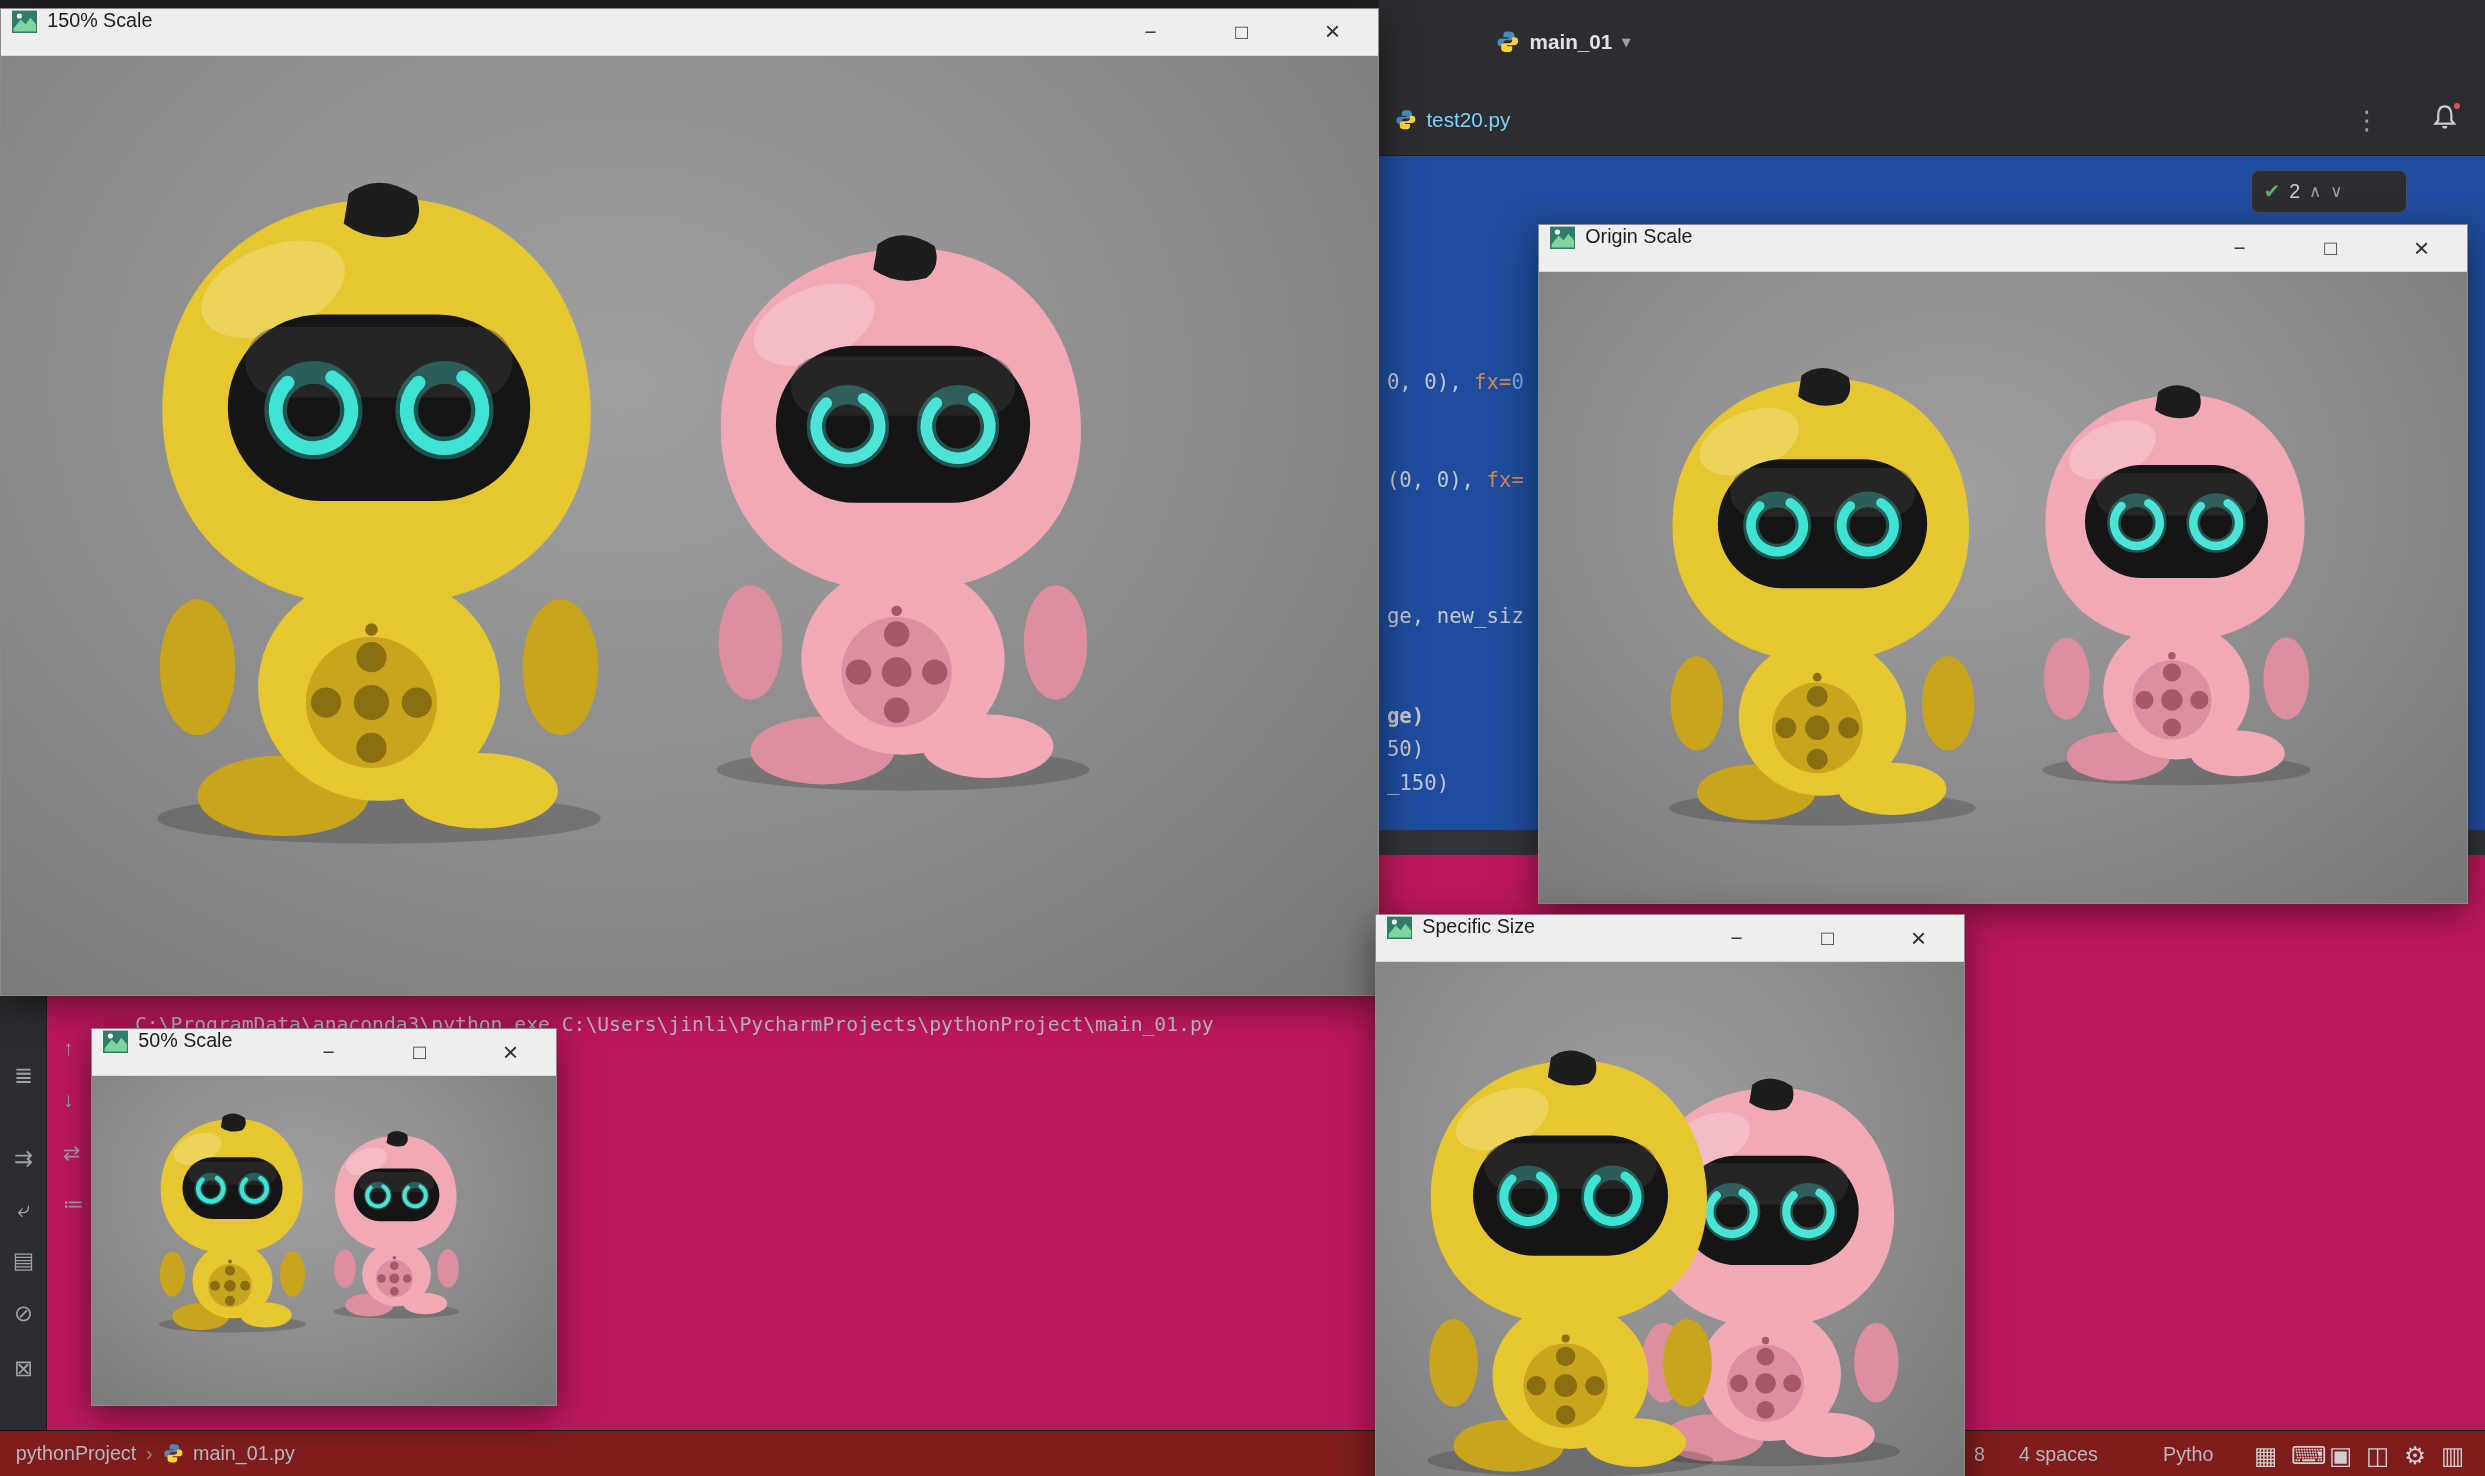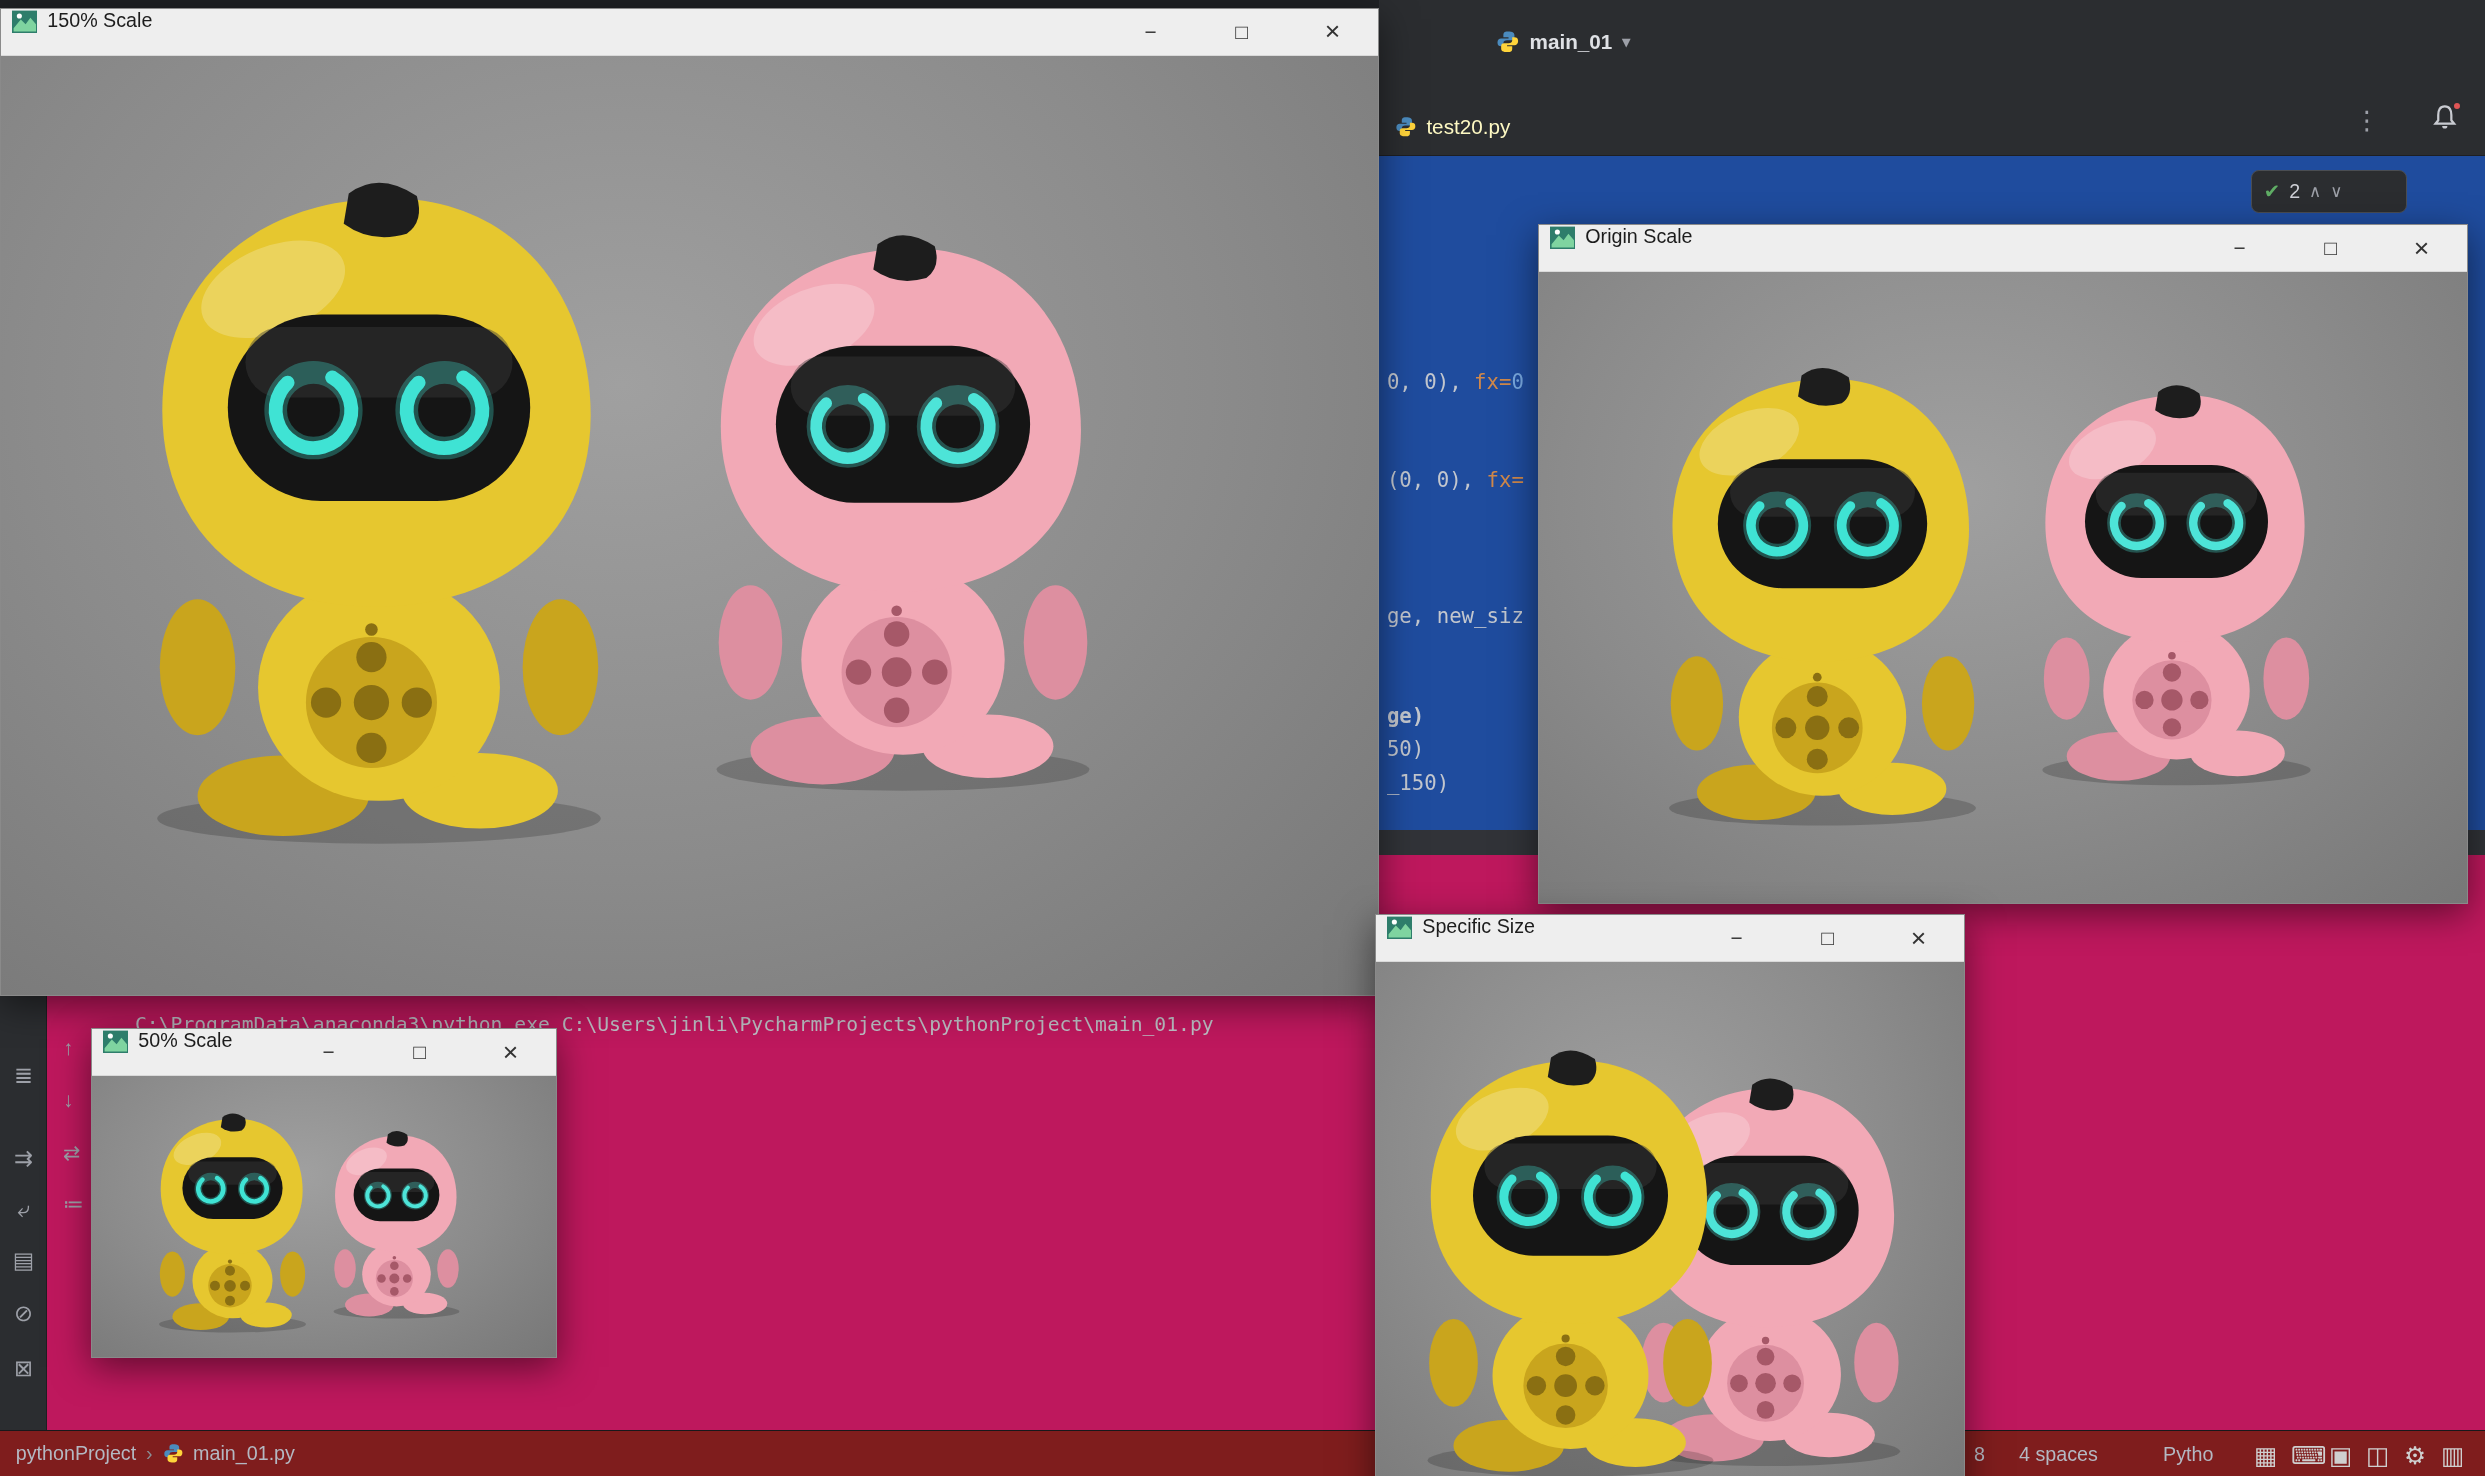--- a/index.html
+++ b/index.html
@@ -8,21 +8,21 @@
   #stage { position:relative; width:2485px; height:1477px; }
 
   
   #pycharm { position:absolute; inset:0; z-index:1; }
   .pc-panel { position:absolute; background:#2b2d30; }
   #pc-titlebar { left:1379px; top:0; width:1106px; height:83px; display:flex; align-items:center; }
   .proj { display:flex; align-items:center; gap:9.9px; margin-left:117px; color:#dfe1e5; font-size:20.7px; font-weight:bold; cursor:default; }
   .proj .chev { color:#9da0a8; font-size:15.8px; }
 
   #pc-tabrow { left:1379px; top:83px; width:1106px; height:73px; border-bottom:1px solid #1e1f22; }
-  .tab-file { position:absolute; left:15.8px; top:7px; height:73px; display:flex; align-items:center; gap:9.9px; color:#fef9c3; font-size:20.7px; }
+  .tab-file { position:absolute; left:15.8px; top:0; height:73px; display:flex; align-items:center; gap:9.9px; color:#7dd3fc; font-size:20.7px; }
   #tab-kebab { position:absolute; left:975px; top:21.7px; color:#9da0a8; font-size:25.6px; }
   #bell { position:absolute; left:1052px; top:19.7px; }
   #bell .dot { position:absolute; top:-2px; right:-3.9px; width:10.8px; height:10.8px; border-radius:50%; background:#e05555; border:2px solid #2b2d30; }
 
   #editor { position:absolute; left:1379px; top:156px; width:1106px; height:699px; background:#1f4c9e; }
   #editor .lastline { position:absolute; left:0; bottom:0; width:100%; height:24.6px; background:#313338; }
   .code-line { position:absolute; left:7.9px; white-space:pre; font:20.7px "DejaVu Sans Mono", monospace; }
   .c-code { color:#c3c7ce; } .c-kw { color:#d0884a; } .c-num { color:#79a9e0; }
   #search-pill { position:absolute; left:872px; top:13.8px; width:156px; height:43px; background:#2b2d30;
      border:1px solid #4a4d52; border-radius:7.9px; display:flex; align-items:center; gap:8.9px; padding:0 11.8px; }
@@ -49,21 +49,21 @@
   .cv-ticon { width:25.6px; height:25.6px; margin:0 9.9px 0 10.8px; flex:0 0 auto; }
   .cv-title { font-size:19.7px; color:#1c1c1c; white-space:nowrap; }
   .cv-btns { margin-left:auto; display:flex; height:100%; }
   .cv-btn { width:91px; height:100%; display:flex; align-items:center; justify-content:center; color:#333; font-size:20.7px; }
   .cv-btn.close { font-size:26.6px; }
   .cv-content { position:absolute; left:0; top:47px; right:0; bottom:0; overflow:hidden;
      background:radial-gradient(ellipse at 45% 35%, #a0a0a0 0%, #8b8b8b 55%, #777777 100%); }
   #win150 { left:0; top:7.9px; width:1379px; height:988px; z-index:20; }
   #winOrigin { left:1538px; top:224px; width:930px; height:680px; z-index:25; }
   #winSpecific { left:1375px; top:914px; width:590px; height:591px; z-index:28; }
-  #win50 { left:91px; top:1028px; width:466px; height:330px; z-index:30; }
+  #win50 { left:91px; top:1028px; width:466px; height:378px; z-index:30; }
 
   .robot { position:absolute; }
   .robot-yellow { --b1:#e6c72f; --b2:#c9a51d; --b3:#8a6f12; --eye:#3fe3d4; }
   .robot-pink   { --b1:#f2a9b6; --b2:#dd8fa0; --b3:#a65868; --eye:#4de4d8; }
 
   #watermark { position:absolute; left:1880px; top:1326px; z-index:50; color:#ffffff; font-size:61px; font-weight:bold;
      letter-spacing:3.9px; text-shadow:0 2px 7.9px rgba(0,0,0,.35); font-family:"DejaVu Sans", sans-serif; }
 </style>
 </head>
 <body>

